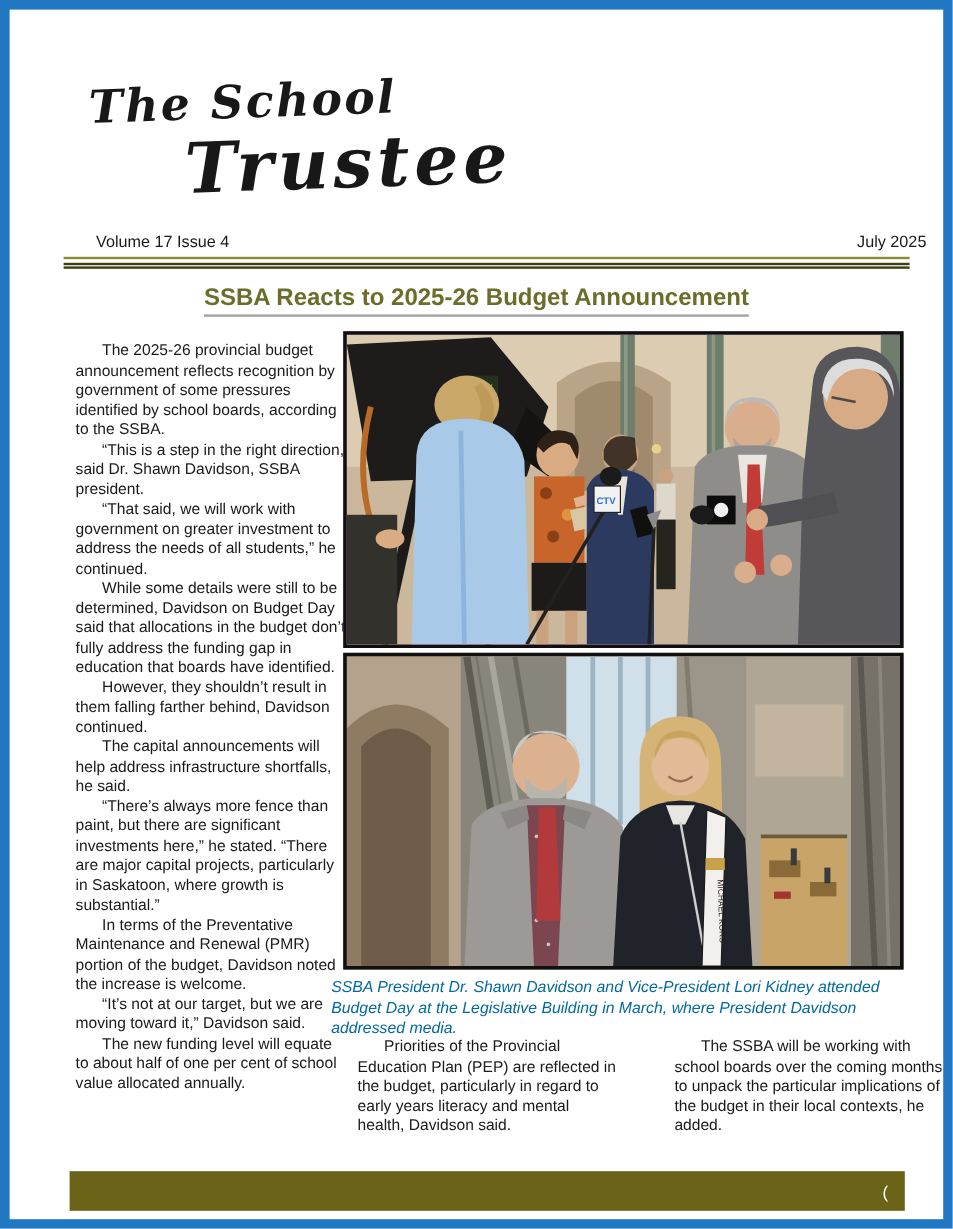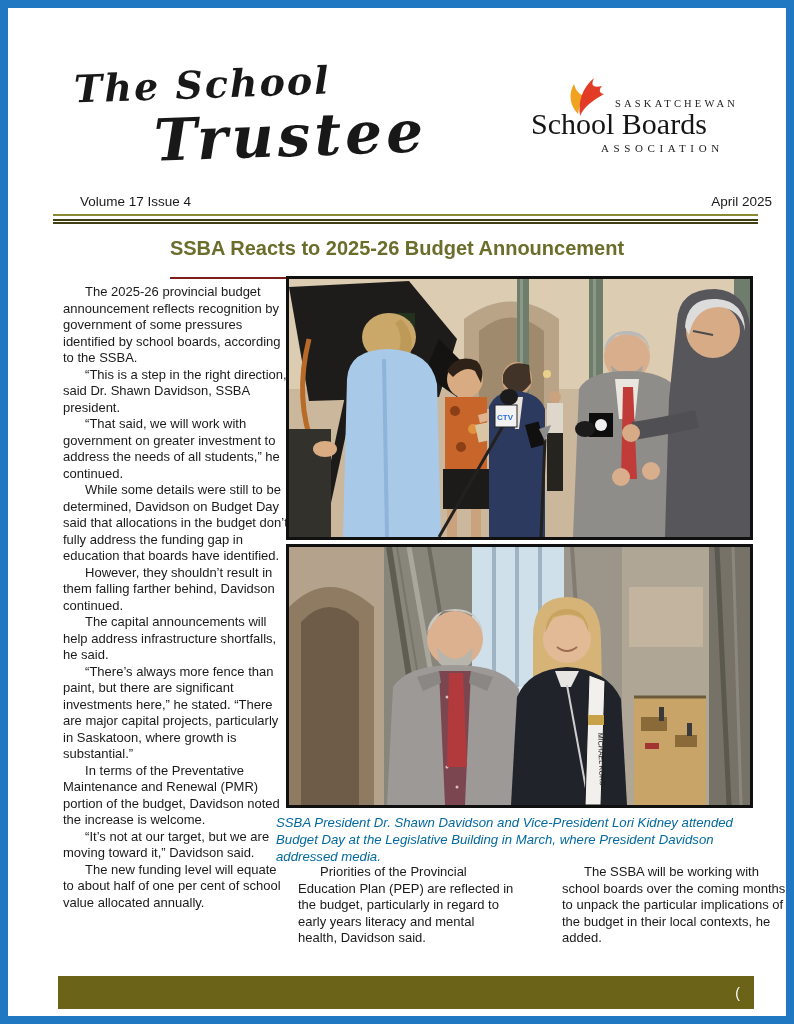--- a/index.html
+++ b/index.html
@@ -45,21 +45,21 @@
   .issue-publisher { position:absolute; left:0; right:0; text-align:center; font-weight:bold; }
   .issue-date { position:absolute; right:0; top:0; }
   .rule-olive  { position:absolute; left:45px; top:206px; width:705px; height:2px; background:#8a8a33; }
   .rule-dark1  { position:absolute; left:45px; top:211px; width:705px; height:2px; background:#3f3f12; }
   .rule-dark2  { position:absolute; left:45px; top:214px; width:705px; height:2px; background:#3f3f12; }
   
   .headline {
     position:absolute; left:0; top:229px; width:100%;
     text-align:center; font-size:20px; font-weight:bold; color:#6b6d2b;
   }
-  .headline span { border-bottom:2px solid #7f1d1d; padding-bottom:18px; }
+  .headline span { border-bottom:2px solid #a3a3a3; padding-bottom:3px; }
   
   .col-left {
     position:absolute; left:55px; top:276px; width:228px;
     font-size:13px; line-height:16.5px; color:#1a1a1a;
   }
   .col-left p { text-indent:1.7em; }
   .col-mid {
     position:absolute; left:290px; top:856px; width:216px;
     font-size:13px; line-height:16.5px; text-indent:1.7em;
   }
@@ -89,33 +89,24 @@
   }
 </style>
 </head>
 <body>
 
 <div class="page">
 
   <div class="mast-line1">The School</div>
   <div class="mast-line2">Trustee</div>
 
-  <div class="logo">
-    <svg class="logo-flame" viewBox="0 0 48 40">
-      <path d="M14,38 C6,30 4,18 10,8 C12,16 16,18 20,20 C16,26 15,32 14,38 Z" fill="#f0a31f"></path>
-      <path d="M16,40 C14,26 18,12 30,2 C26,10 30,12 38,10 C34,14 36,18 40,18 C30,24 20,30 16,40 Z" fill="#e23b26"></path>
-    </svg>
-    <div class="logo-region">SASKATCHEWAN</div>
-    <div class="logo-name">School Boards</div>
-    <div class="logo-suffix">ASSOCIATION</div>
-  </div>
 
   <div class="issue-line">
     <span class="issue-volume">Volume 17 Issue 4</span>
-    <span class="issue-date">April 2025</span>
+    <span class="issue-date">July 2025</span>
   </div>
   <div class="rule-olive"></div>
   <div class="rule-dark1"></div>
   <div class="rule-dark2"></div>
 
   <div class="headline">
     <span>SSBA Reacts to 2025-26 Budget Announcement</span>
   </div>
 
   <div class="col-left">

